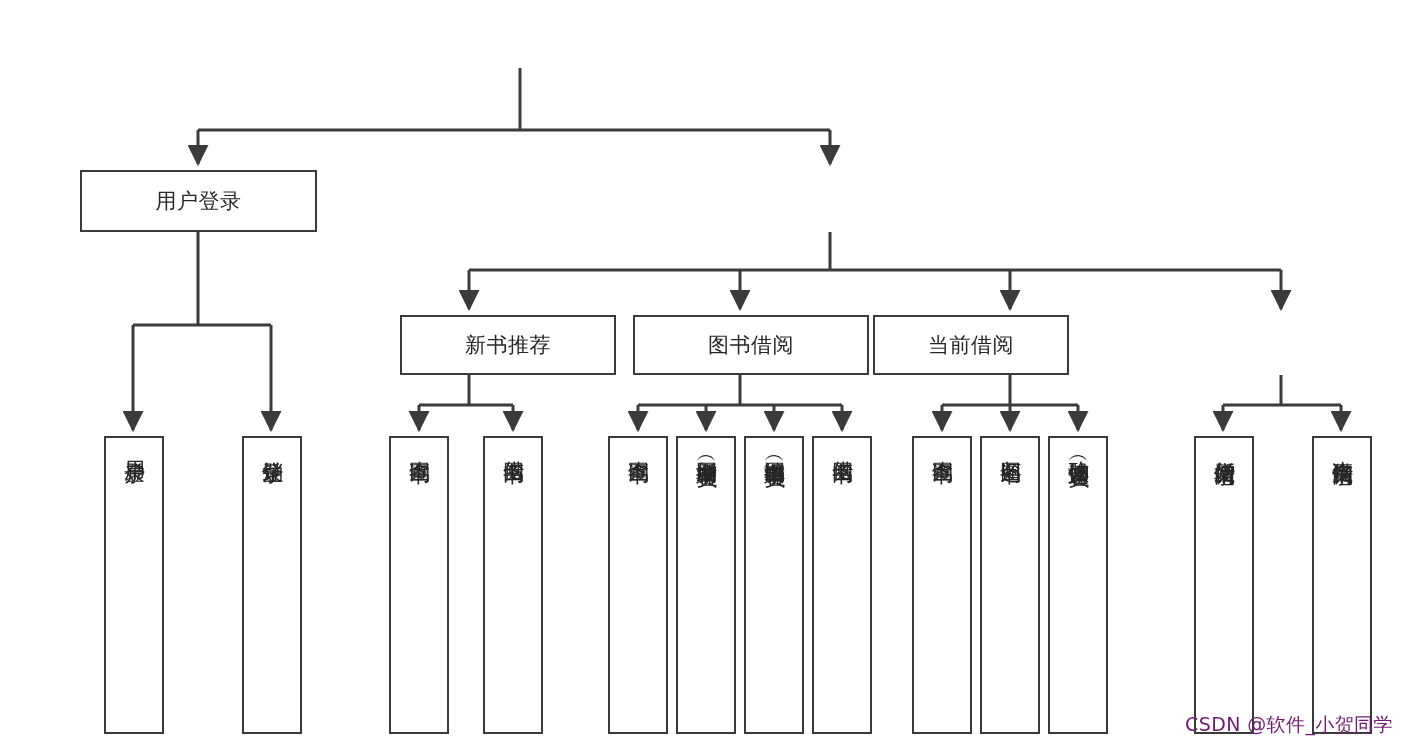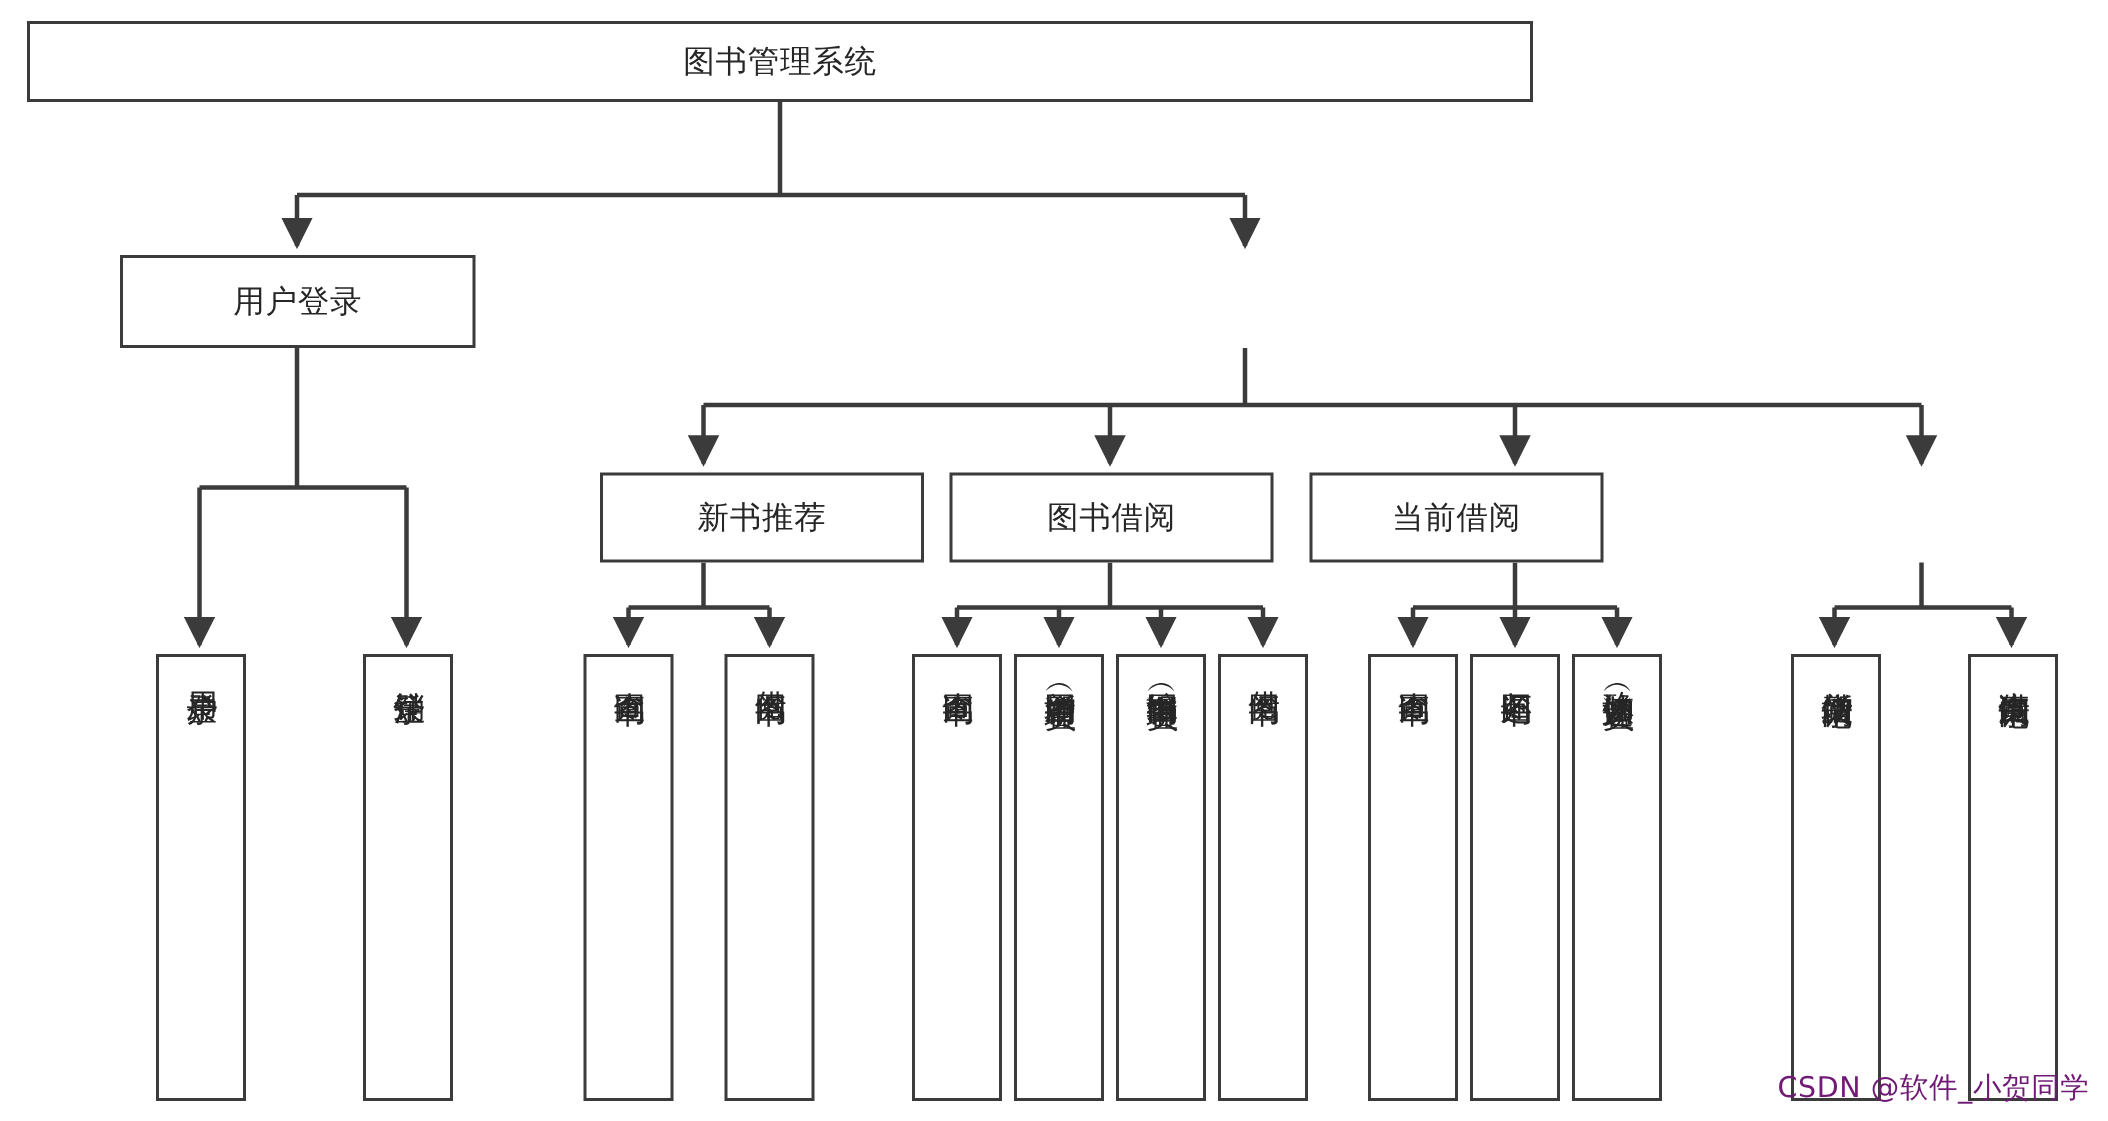--- a/index.html
+++ b/index.html
@@ -117,32 +117,29 @@
       <path d="M 1010 405 L 1010 430" marker-end="url(#arrow)"></path>
       <path d="M 1078 405 L 1078 430" marker-end="url(#arrow)"></path>
 
       <path d="M 1281 375 L 1281 405"></path>
       <path d="M 1223 405 L 1341 405"></path>
       <path d="M 1223 405 L 1223 430" marker-end="url(#arrow)"></path>
       <path d="M 1341 405 L 1341 430" marker-end="url(#arrow)"></path>
     </g>
   </svg>
 
-  <div class="node" style="left:18px; top:14px; width:1004px; height:54px;">
-    <span class="label">图书管理系统</span>
-  </div>
 
   <div class="node" style="left:80px; top:170px; width:237px; height:62px;">
     <span class="label">用户登录</span>
   </div>
 
   <div class="node" style="left:370px; top:315px; width:216px; height:60px;margin-left:30px;">
     <span class="label">新书推荐</span>
   </div>
-  <div class="node" style="left:633px; top:315px; width:216px; height:60px;">
+  <div class="node" style="left:633px; top:315px; width:236px; height:60px;">
     <span class="label">图书借阅</span>
   </div>
   <div class="node" style="left:873px; top:315px; width:196px; height:60px;">
     <span class="label">当前借阅</span>
   </div>
 
   <div class="node vertical" style="left:104px; top:436px; width:60px; height:298px;">
     <span class="label">用户登录</span>
   </div>
   <div class="node vertical" style="left:242px; top:436px; width:60px; height:298px;">

